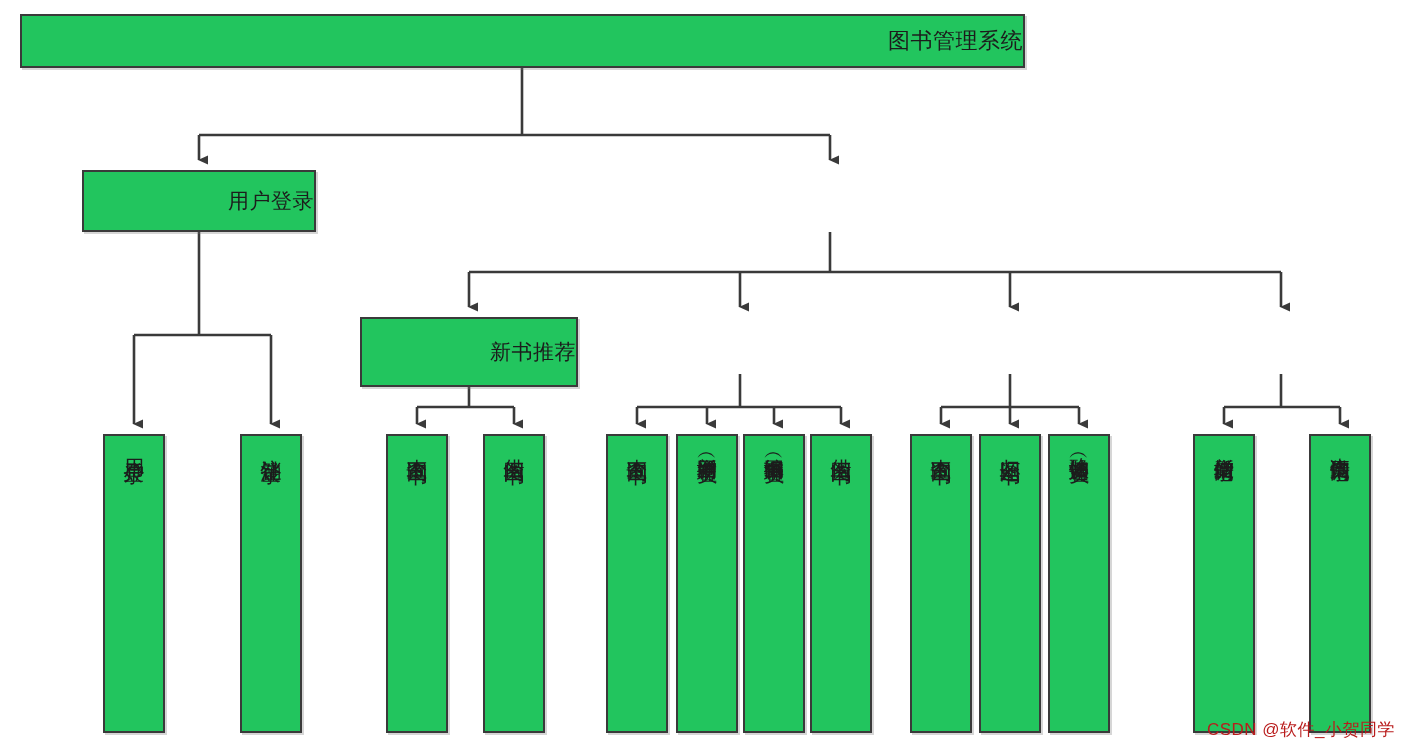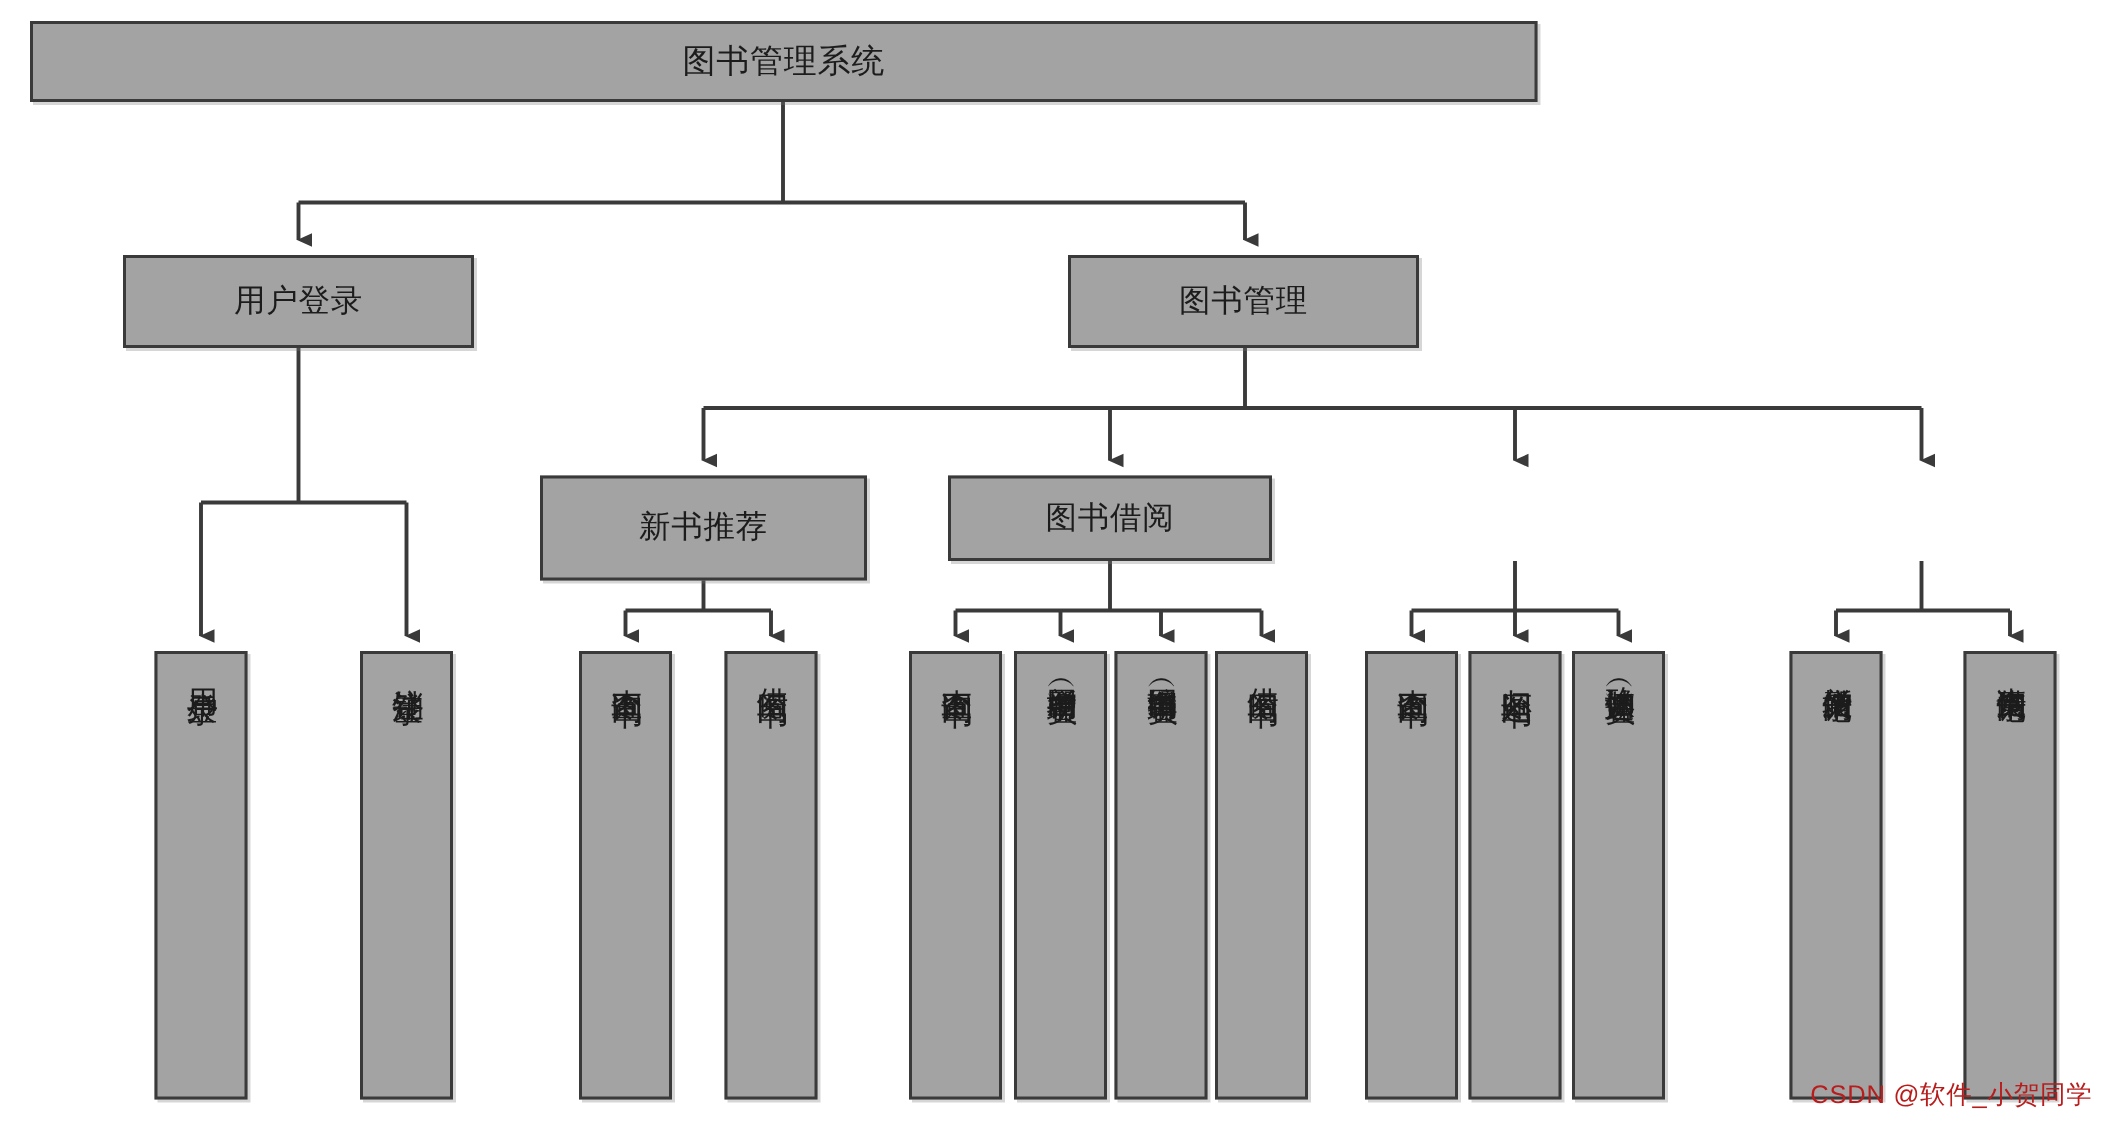--- a/index.html
+++ b/index.html
@@ -20,26 +20,26 @@
     position: absolute;
     left: 0;
     top: 0;
     width: 1405px;
     height: 747px;
     pointer-events: none;
   }
   .node {
     position: absolute;
     box-sizing: border-box;
-    background: #a3a3a3;
+    background: #22c55e;
     border: 2px solid #3a3a3a;
     box-shadow: 2px 2px 0 rgba(120,120,120,0.30);
     display: flex;
     align-items: center;
-    justify-content: center;
+    justify-content: flex-end;
     color: #1c1c1c;
     z-index: 3;
   }
   .node .label {
     display: block;
     text-align: center;
     line-height: 1.22;
     letter-spacing: 0.5px;
   }
   
@@ -134,29 +134,23 @@
     </g>
   </svg>
 
   <div class="node h root" style="left:20px; top:14px; width:1005px; height:54px;">
     <span class="label">图书管理系统</span>
   </div>
 
   <div class="node h" style="left:82px; top:170px; width:234px; height:62px;">
     <span class="label">用户登录</span>
   </div>
-  <div class="node h" style="left:712px; top:170px; width:234px; height:62px;">
-    <span class="label">图书管理</span>
-  </div>
 
   <div class="node h" style="left:360px; top:317px; width:218px; height:70px;">
     <span class="label">新书推荐</span>
-  </div>
-  <div class="node h" style="left:632px; top:317px; width:216px; height:57px;">
-    <span class="label">图书借阅</span>
   </div>
 
   <div class="node v" style="left:103px; top:434px; width:62px; height:299px;">
     <span class="label">用户登录</span>
   </div>
   <div class="node v" style="left:240px; top:434px; width:62px; height:299px;">
     <span class="label">注销登录</span>
   </div>
 
   <div class="node v" style="left:386px; top:434px; width:62px; height:299px;">

